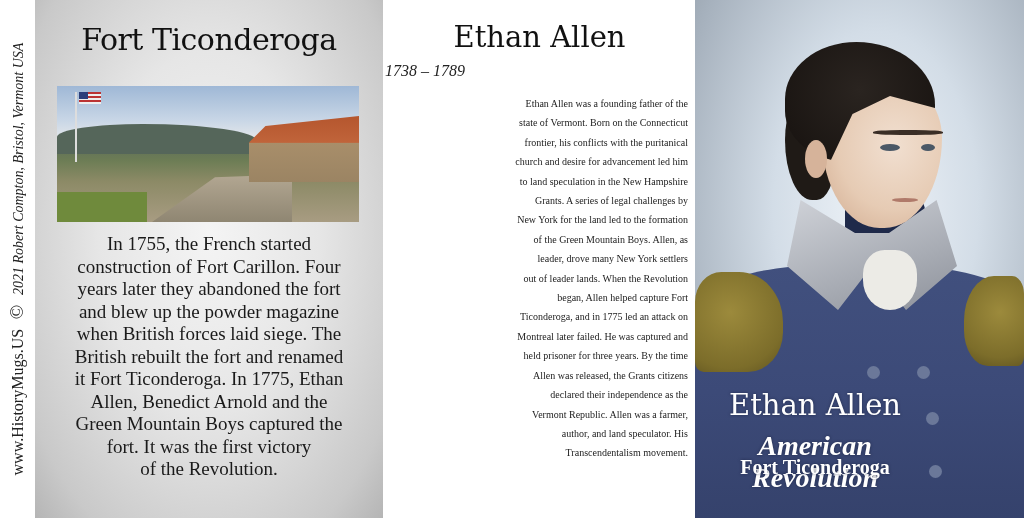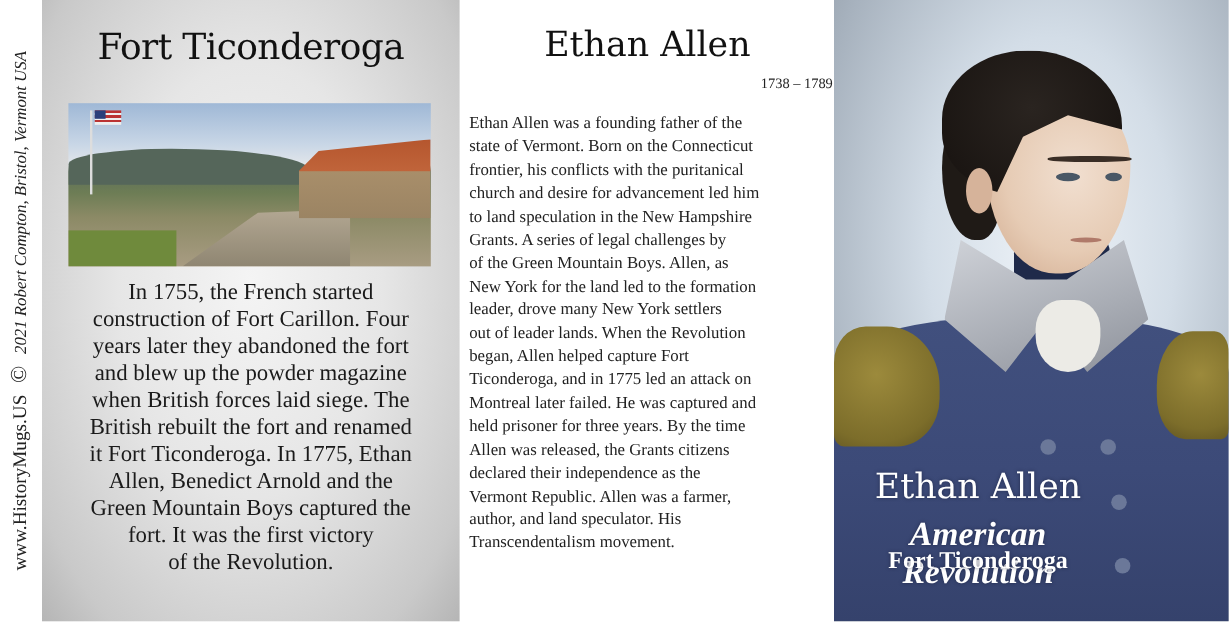--- a/index.html
+++ b/index.html
@@ -68,26 +68,26 @@
 
     
     .bio-panel {
       position: absolute; left: 385px; top: 0; width: 309px; height: 518px; background: #ffffff;
     }
     .bio-name {
       position: absolute; left: 0; right: 0; top: 20px; text-align: center;
       font-family: "DejaVu Serif", serif; font-size: 29px; color: #111;
     }
     .bio-dates {
-      position: absolute; left: 0; right: 0; top: 62px; text-align: right;
-      font-size: 12px; color: #222;
+      position: absolute; left: 0; right: 0; top: 62px; text-align: left;
+      font-style: italic; font-size: 16px; color: #222;
     }
     .bio-text {
-      position: absolute; left: 6px; right: 6px; top: 94px; text-align: left;
-      font-size: 14px; line-height: 19.4px; color: #222;
+      position: absolute; left: 6px; right: 6px; top: 94px; text-align: right;
+      font-size: 10px; line-height: 19.4px; color: #222;
     }
     .bio-text p { margin: 0; white-space: nowrap; }
     .bio-text i { font-style: italic; }
 
     
     .portrait-panel {
       position: absolute; left: 695px; top: 0; width: 329px; height: 518px; overflow: hidden;
       background: radial-gradient(ellipse at 55% 40%, #eef3f8 0%, #d3dde7 40%, #a6b1bd 80%, #8f99a4 100%);
     }
     .portrait-panel .coat {
@@ -197,22 +197,22 @@
 <div class="bio-panel">
   <div class="bio-name">Ethan Allen</div>
   <div class="bio-dates">1738 – 1789</div>
   <div class="bio-text">
     <p>Ethan Allen was a founding father of the</p>
     <p>state of Vermont.  Born on the Connecticut</p>
     <p>frontier, his conflicts with the puritanical</p>
     <p>church and desire for advancement led him</p>
     <p>to land speculation in the New Hampshire</p>
     <p>Grants.  A series of legal challenges by</p>
+    <p>New York for the land led to the formation</p>
     <p>of the Green Mountain Boys.  Allen, as</p>
-    <p>New York for the land led to the formation</p>
     <p>leader, drove many New York settlers</p>
     <p>out of leader lands.  When the Revolution</p>
     <p>began, Allen helped capture Fort</p>
     <p>Ticonderoga, and in 1775 led an attack on</p>
     <p>Montreal later failed.  He was captured and</p>
     <p>held prisoner for three years.  By the time</p>
     <p>Allen was released, the Grants citizens</p>
     <p>declared their independence as the</p>
     <p>Vermont Republic.  Allen was a farmer,</p>
     <p>author, and land speculator.  His</p>

